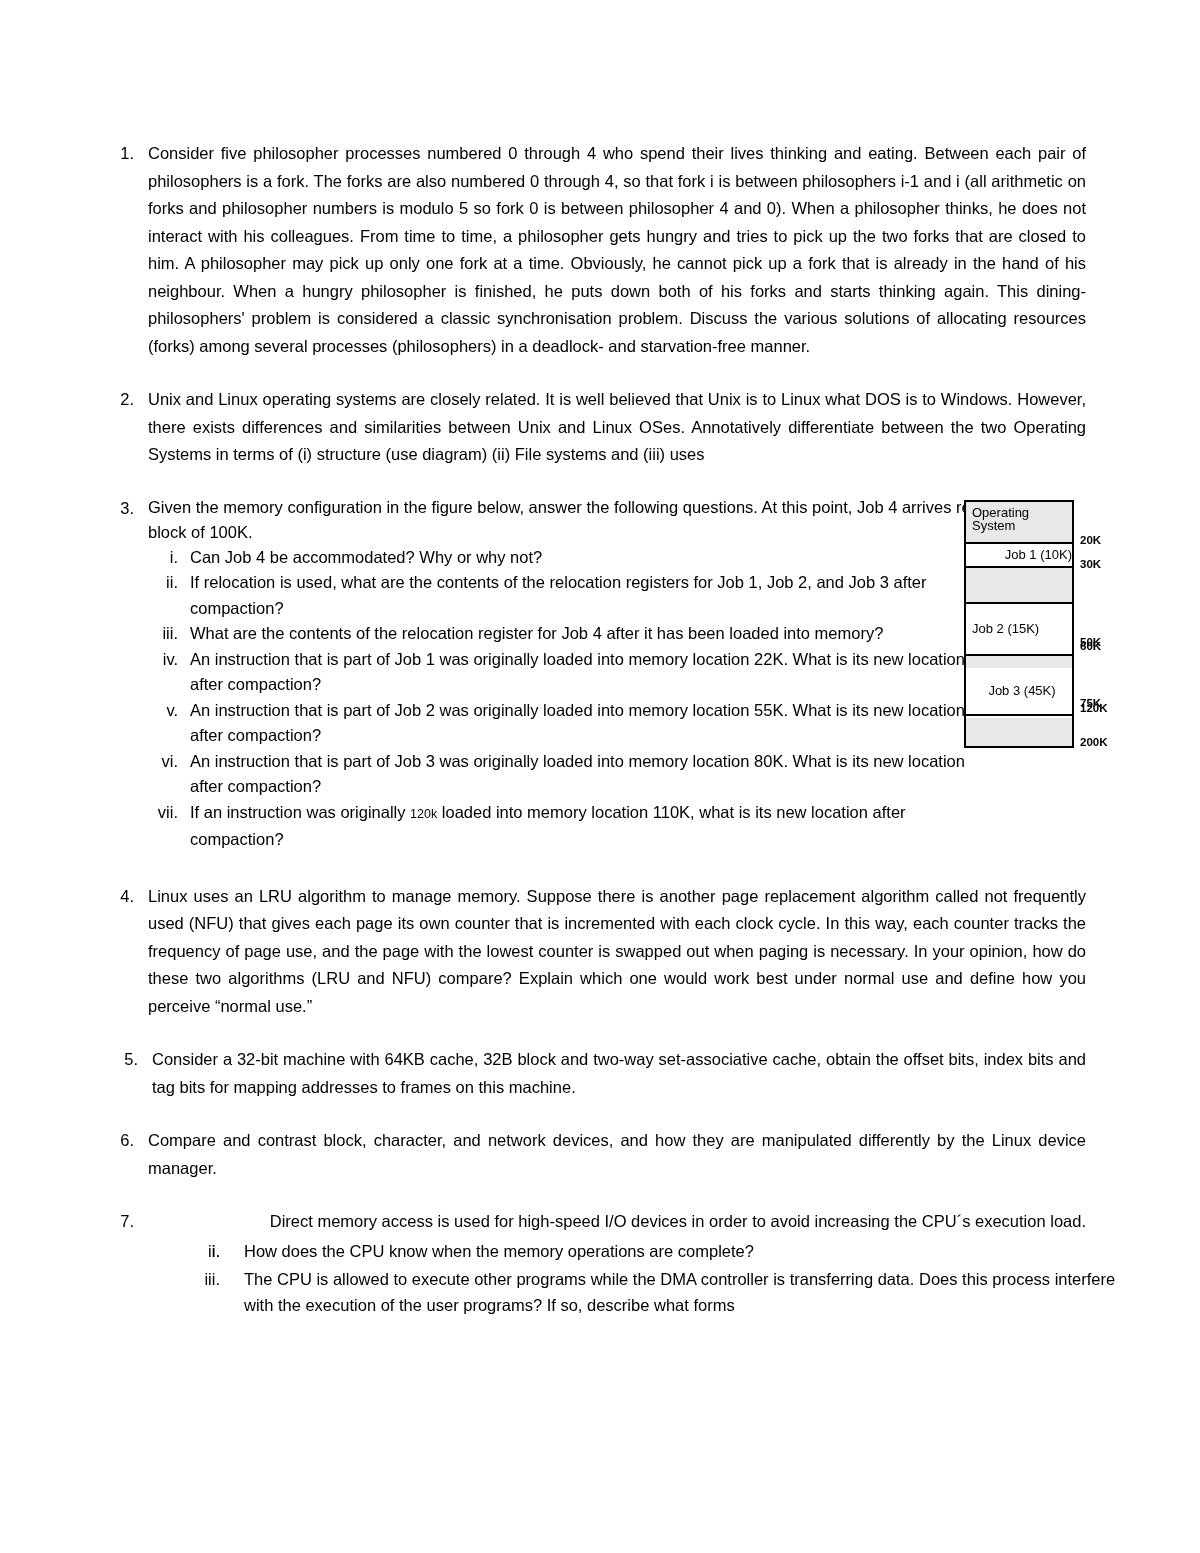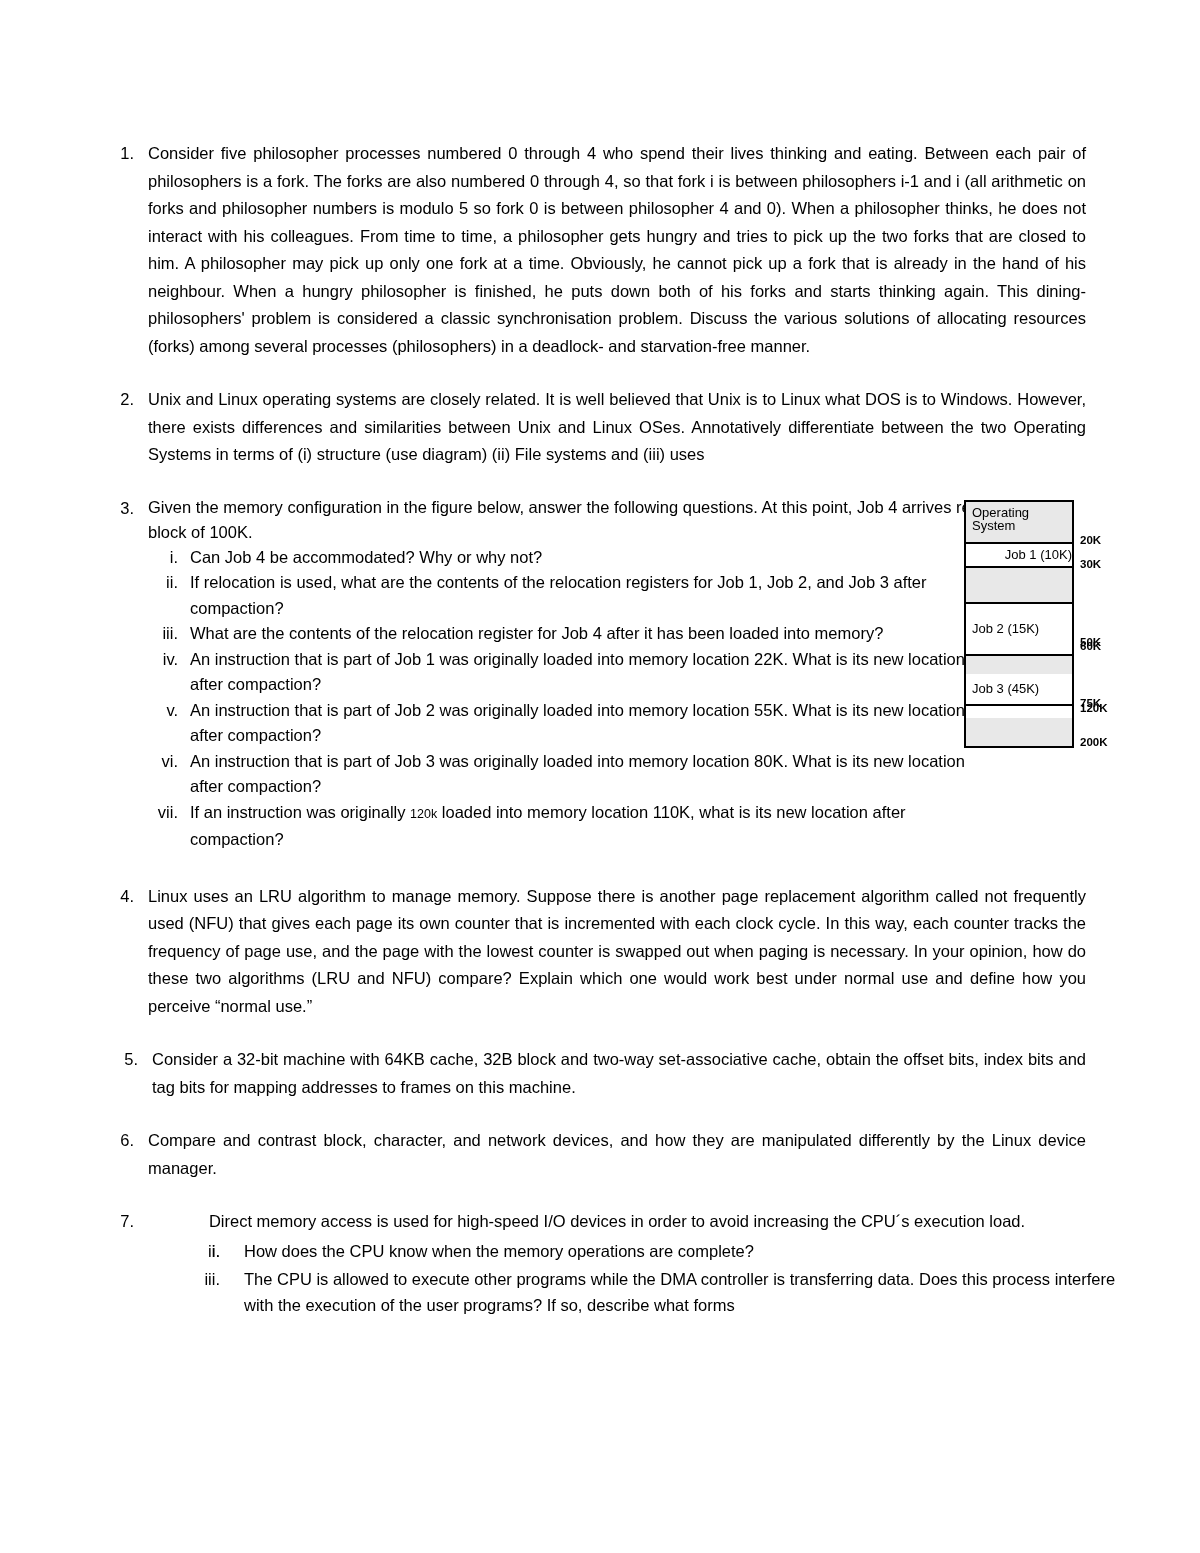--- a/index.html
+++ b/index.html
@@ -53,21 +53,21 @@
     text-align: right;
     font-size: 16.5px;
     line-height: 27.5px;
   }
   .qbody {
     font-size: 16.5px;
     line-height: 27.5px;
     text-align: justify;
     text-justify: inter-word;
   }
-  .qbody.noj { text-align: center; }
+  .qbody.noj { text-align: right; }
 
   
   .q3-wrap { position: relative; }
   .q3-intro {
     font-size: 16.5px;
     line-height: 25px;
     text-align: left;
   }
 
   
@@ -212,21 +212,21 @@
             </div>
             <div class="memrow free centered" style="top:66px;  height:36px;">
               <span class="mlabel"></span>
             </div>
             <div class="memrow job centered" style="top:102px; height:52px;">
               <span class="mlabel">Job 2 (15K)</span>
             </div>
             <div class="memrow free centered" style="top:154px; height:30px;">
               <span class="mlabel"></span>
             </div>
-            <div class="memrow job centered" style="top:172px; height:32px;">
+            <div class="memrow job centered" style="top:166px; height:48px;justify-content:center;">
               <span class="mlabel">Job 3 (45K)</span>
             </div>
             <div class="memrow free last centered" style="top:216px; height:28px;">
               <span class="mlabel"></span>
             </div>
           </div>
           <div class="memticks">
             <div class="tick" style="top:34px;">20K</div>
             <div class="tick" style="top:58px;">30K</div>
             <div class="tick" style="top:88px;margin-top:48px;">50K</div>

